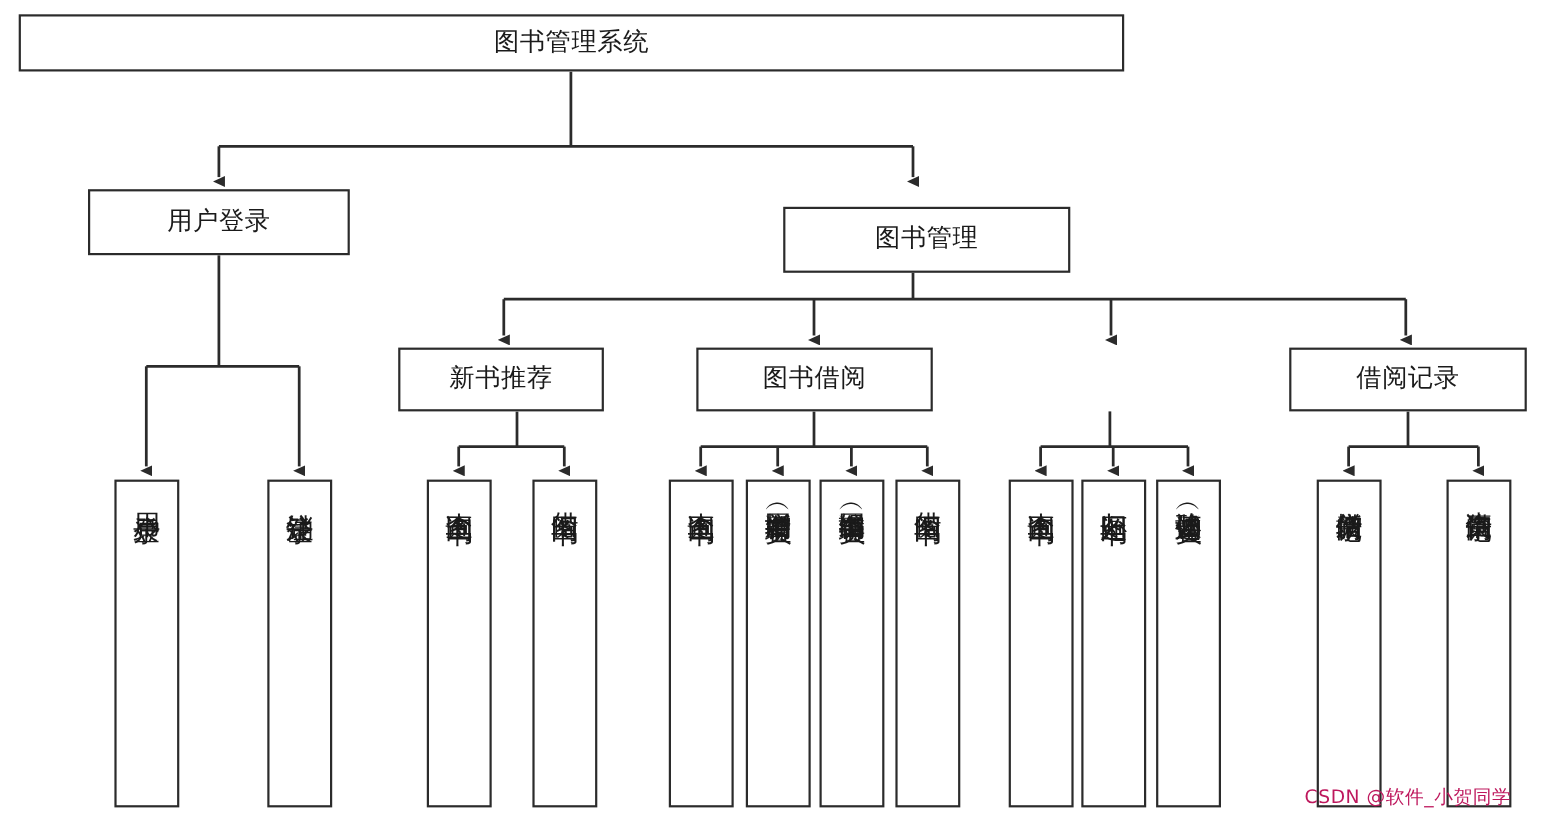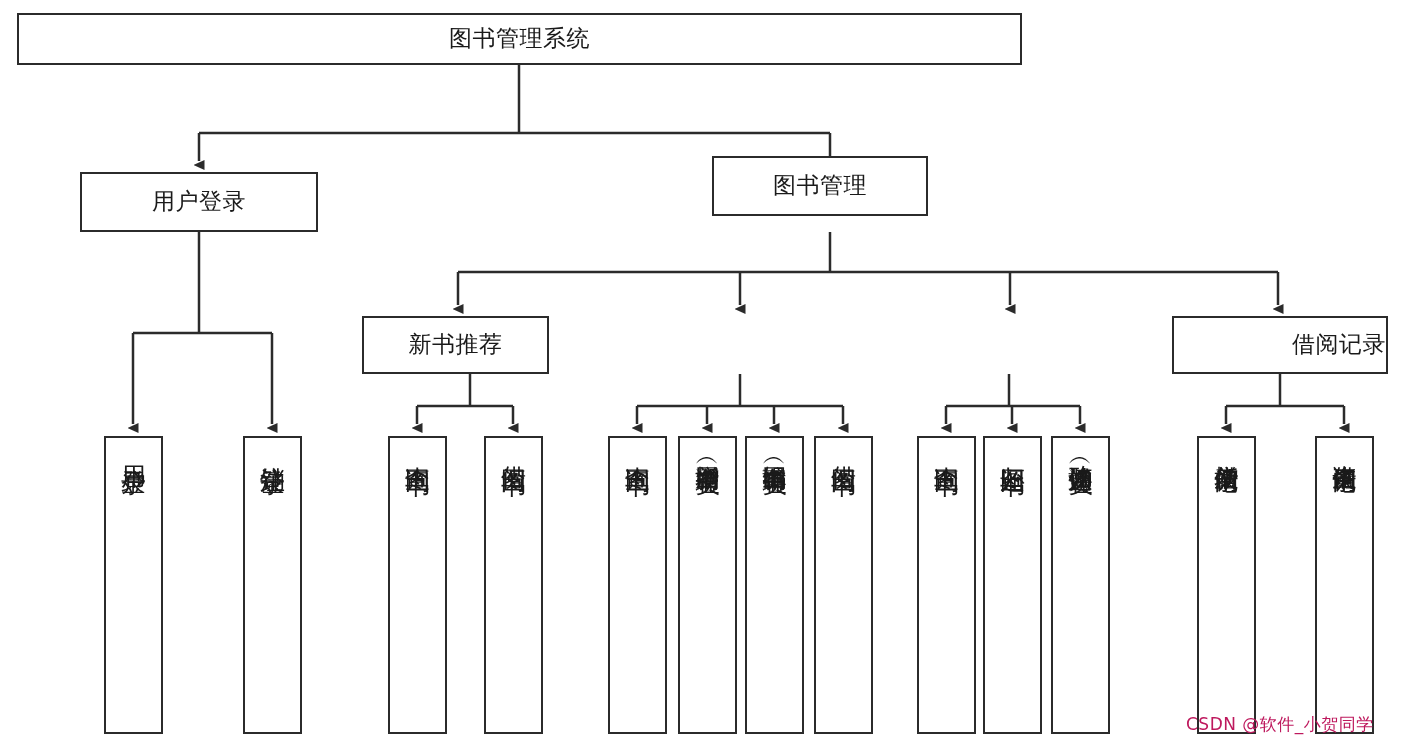--- a/index.html
+++ b/index.html
@@ -132,28 +132,31 @@
     </g>
   </svg>
 
   <div class="node horiz root" style="left:17px; top:13px; width:1005px; height:52px;">
     <span class="node-label">图书管理系统</span>
   </div>
 
   <div class="node horiz" style="left:80px; top:172px; width:238px; height:60px;">
     <span class="node-label">用户登录</span>
   </div>
-  <div class="node horiz" style="left:712px; top:156px; width:216px; height:60px;align-items:center;">
+  <div class="node horiz" style="left:712px; top:188px; width:261px; height:60px;align-items:center;">
     <span class="node-label">图书管理</span>
   </div>
 
   <div class="node horiz" style="left:362px; top:316px; width:187px; height:58px;">
     <span class="node-label">新书推荐</span>
   </div>
-  <div class="node horiz" style="left:1172px; top:316px; width:216px; height:58px;justify-content:flex-end;">
+  <div class="node horiz" style="left:633px; top:316px; width:215px; height:58px;">
+    <span class="node-label">图书借阅</span>
+  </div>
+  <div class="node horiz" style="left:1172px; top:316px; width:216px; height:58px;">
     <span class="node-label">借阅记录</span>
   </div>
 
   <div class="node vert" style="left:104px; top:436px; width:59px; height:298px;">
     <span class="node-label">用户登录</span>
   </div>
   <div class="node vert" style="left:243px; top:436px; width:59px; height:298px;">
     <span class="node-label">注销登录</span>
   </div>
 

